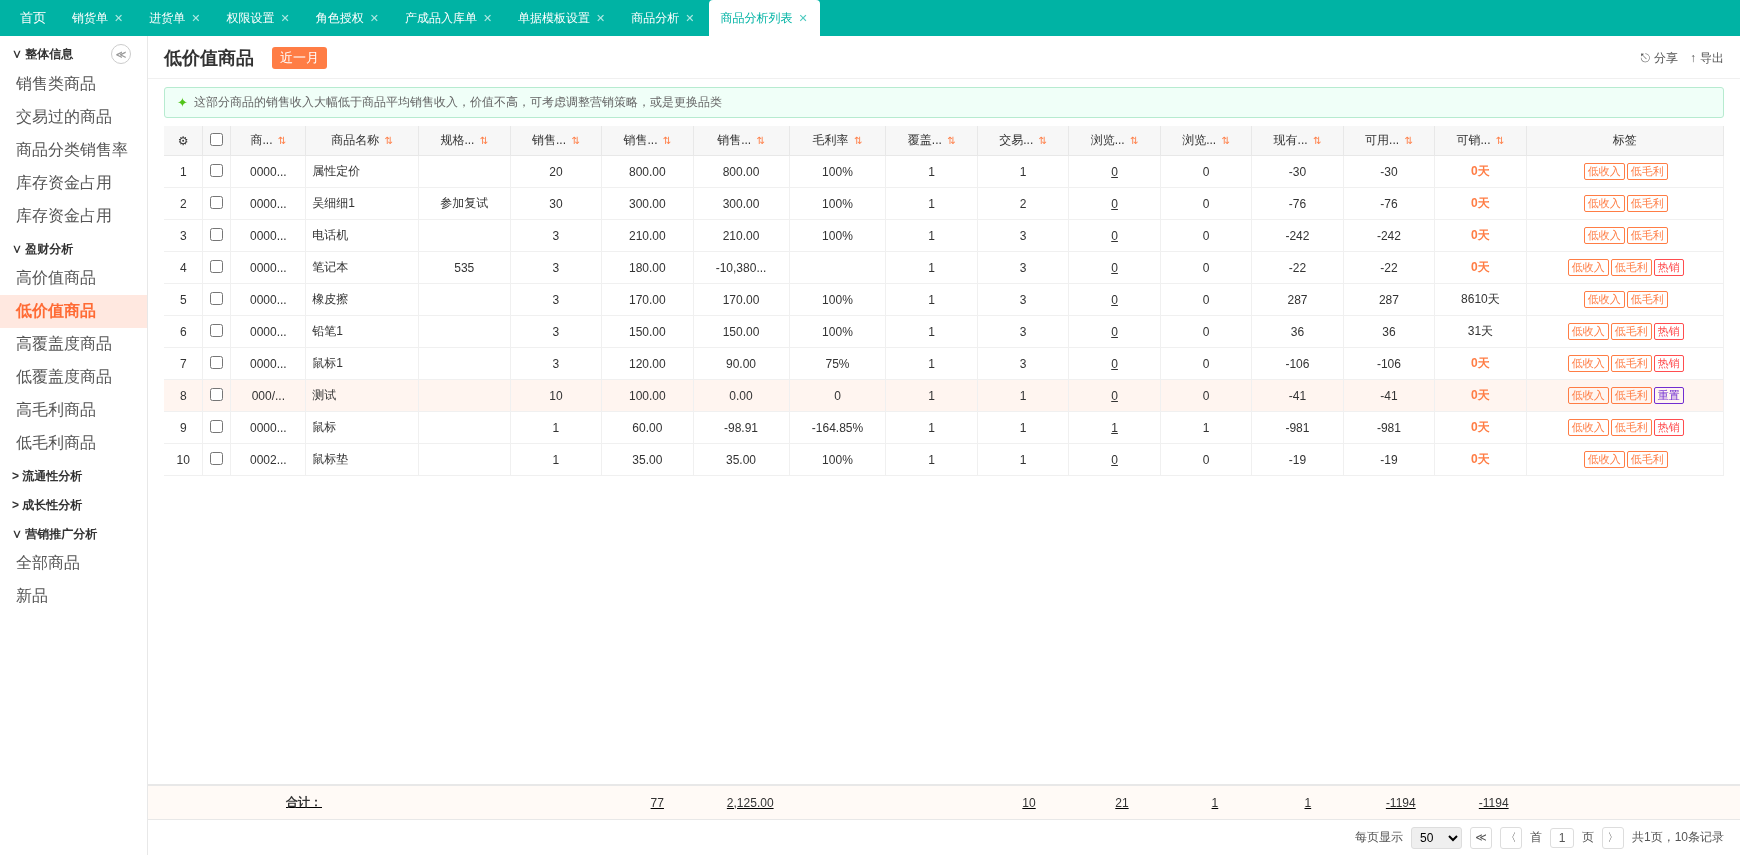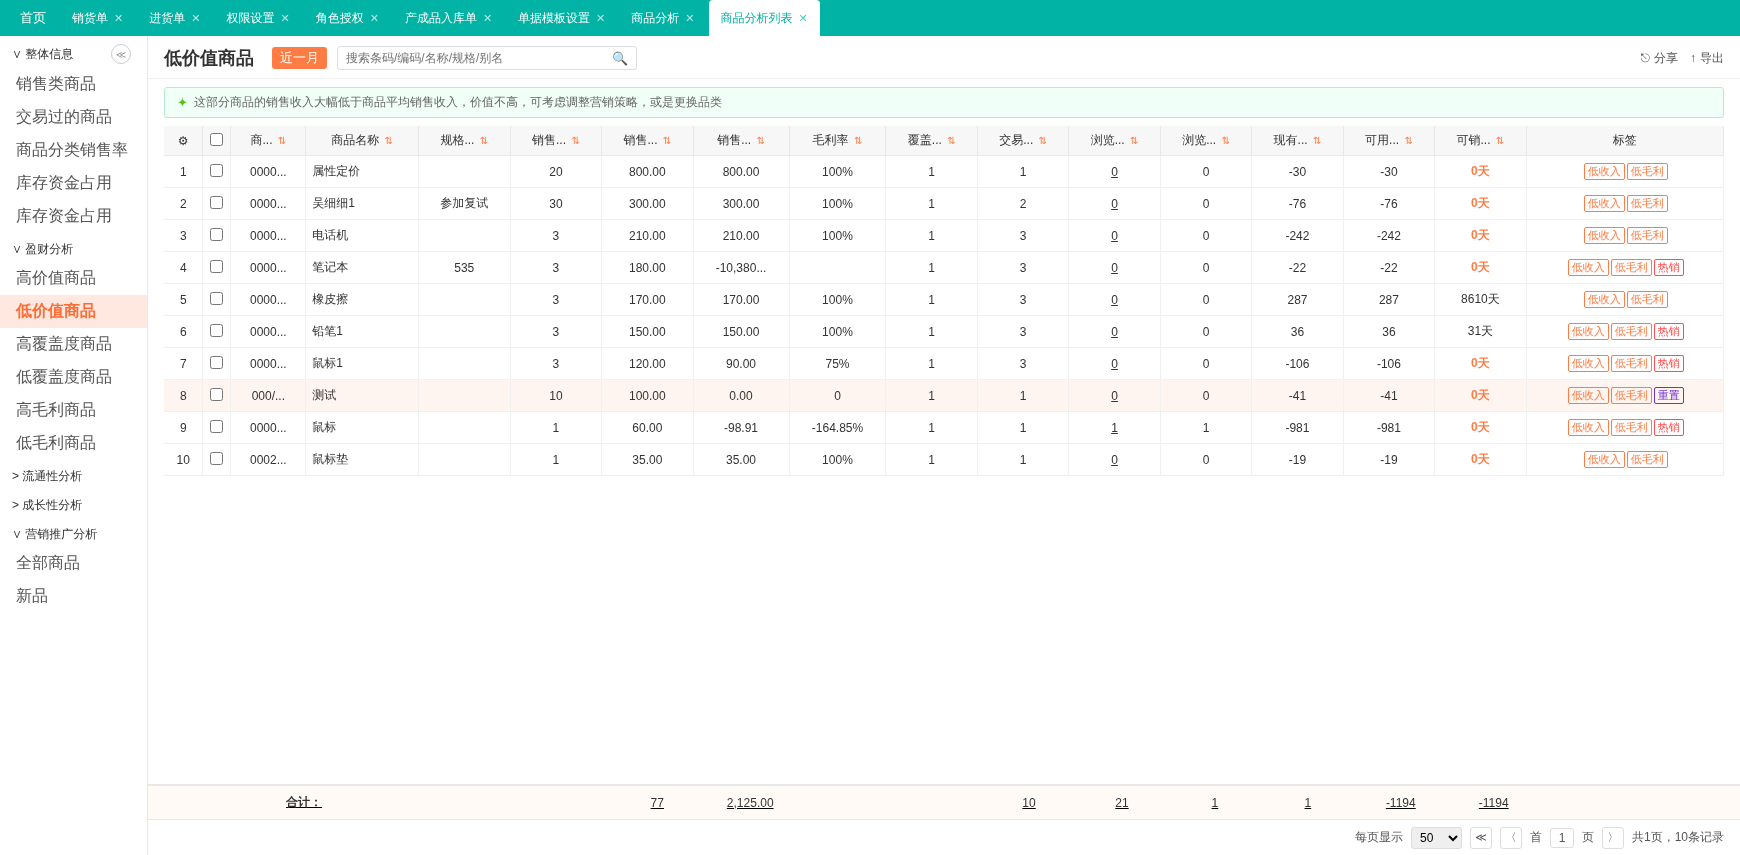--- a/index.html
+++ b/index.html
@@ -44,21 +44,21 @@
     .sidebar {
       width: 148px;
       background: #fff;
       border-right: 1px solid #e8e8e8;
       overflow-y: auto;
       flex-shrink: 0;
     }
     .sidebar-group-header {
       padding: 8px 12px 4px 12px;
       color: #333;
-      font-weight: normal;
+      font-weight: bold;
       font-size: 12px;
       display: flex;
       align-items: center;
       justify-content: space-between;
       cursor: pointer;
     }
     .sidebar-item {
       padding: 6px 12px 6px 16px;
       color: #555;
       cursor: pointer;
@@ -376,24 +376,20 @@
     </div>
     <div class="sidebar-item">全部商品</div>
     <div class="sidebar-item">新品</div>
   </div>
 
   <div class="content-area">
 
     <div class="content-header">
       <span class="content-title">低价值商品</span>
       <button class="filter-btn">近一月</button>
-      <div class="search-box">
-        <input type="text" placeholder="搜索条码/编码/名称/规格/别名" style="">
-        <span class="search-icon">🔍</span>
-      </div>
       <div class="header-actions">
         <div class="action-btn">
           <span>⎋</span>
           <span>分享</span>
         </div>
         <div class="action-btn">
           <span>↑</span>
           <span>导出</span>
         </div>
       </div>

